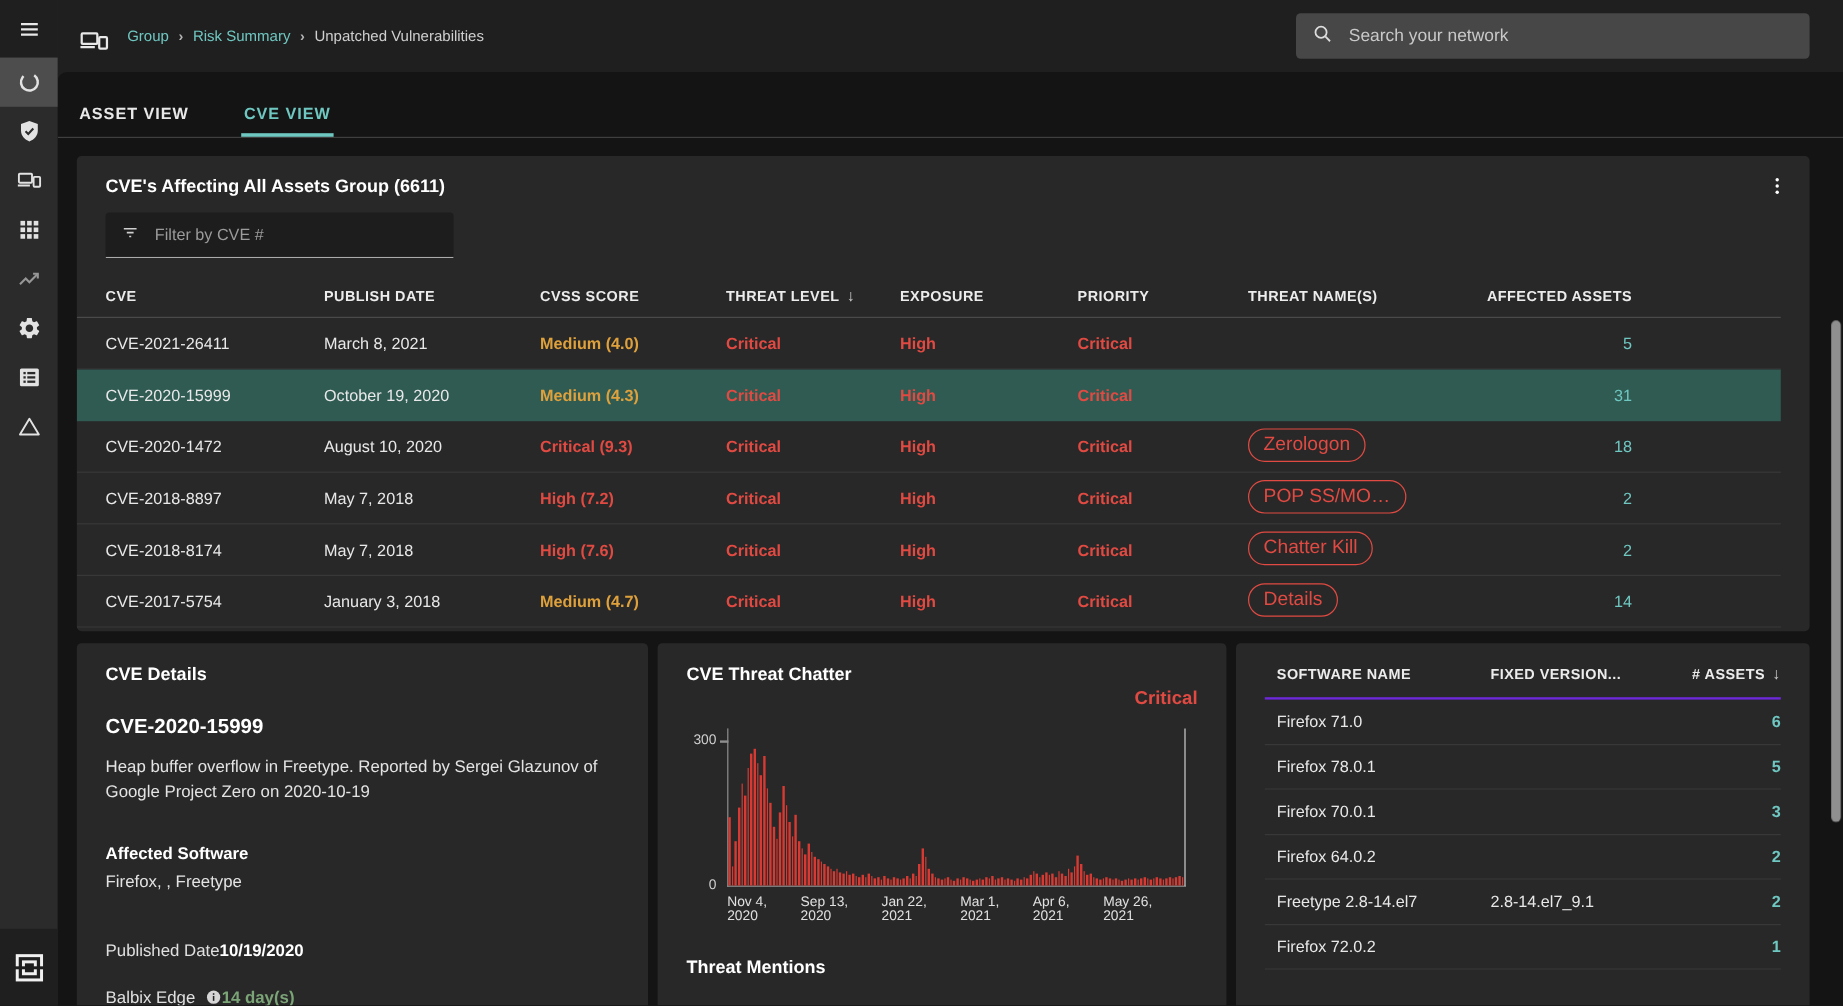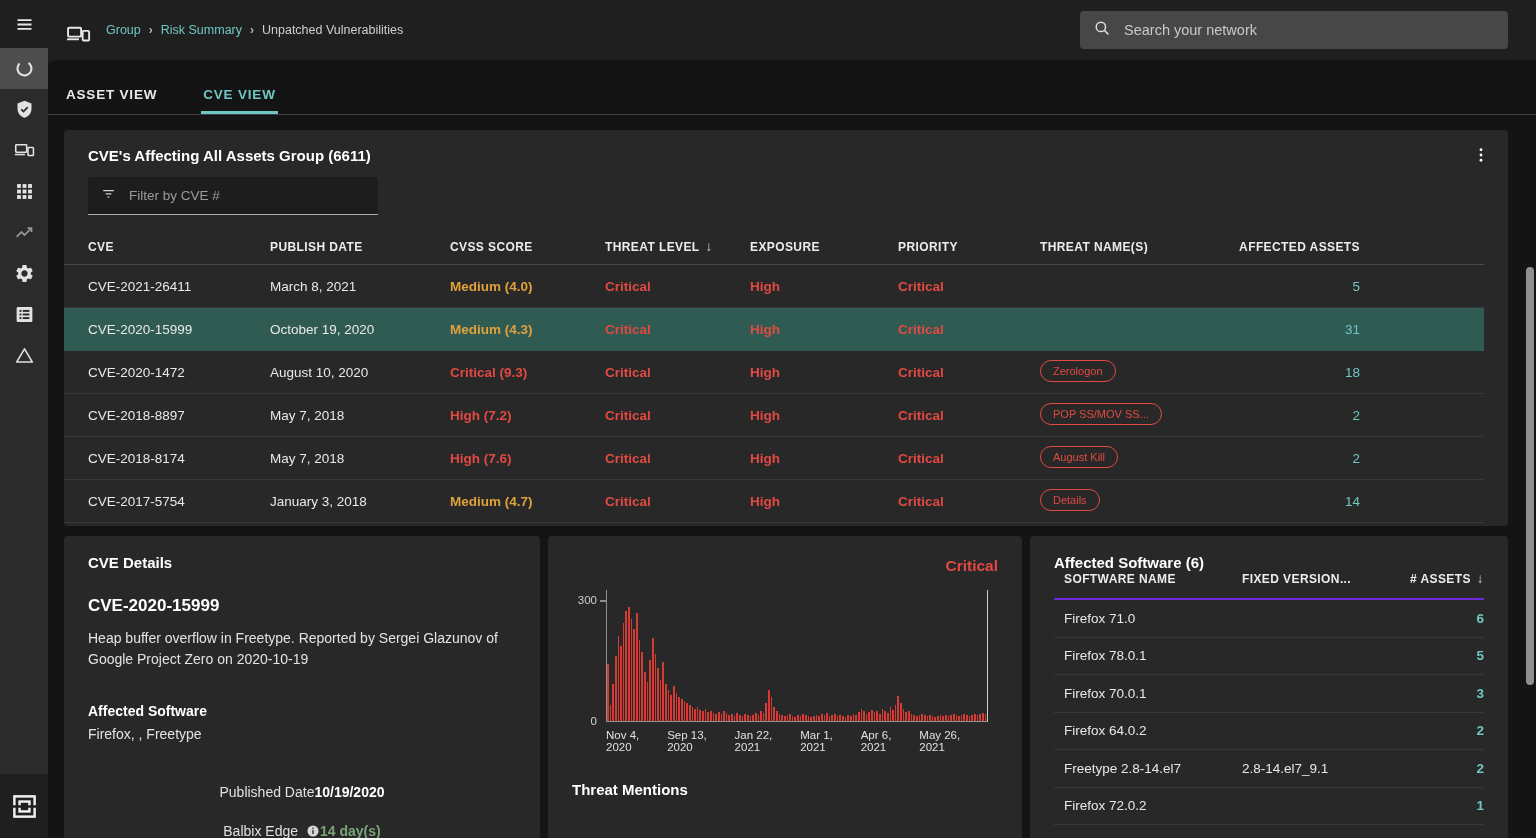--- a/index.html
+++ b/index.html
@@ -63,32 +63,32 @@
   .tbl-head{margin-top:24px;padding-bottom:10px;border-bottom:1px solid #4a4a4a;font-size:12px;font-weight:bold;color:#ececec;letter-spacing:.4px;}
   .th{display:flex;align-items:center;gap:6px;}
   .th.right{justify-content:flex-end;}
   .first-col{padding-left:24px;}
   .sort-arrow{font-size:13.5px;color:#d0d0d0;font-weight:normal;}
   .tbl-row{height:43px;border-bottom:1px solid #383838;font-size:13.5px;color:#e8e8e8;cursor:pointer;}
   .tbl-row.selected{background:var(--selrow);border-bottom-color:transparent;}
   .cell.red{color:var(--red);font-weight:bold;}
   .cell.orange{color:var(--orange);font-weight:bold;}
   .cell.assets{text-align:right;color:var(--teal);}
-  .pill{display:inline-block;border:1px solid var(--red);color:var(--red);border-radius:14px;padding:4px 12px;font-size:11px;max-width:132px;white-space:nowrap;overflow:hidden;text-overflow:ellipsis;font-weight:normal;}
+  .pill{display:inline-block;border:1px solid var(--red);color:var(--red);border-radius:14px;padding:4px 12px;font-size:16px;max-width:132px;white-space:nowrap;overflow:hidden;text-overflow:ellipsis;font-weight:normal;}
 
   
   .bottom-grid{display:grid;grid-template-columns:476px 474px 478px;gap:8px;margin-top:10px;height:560px;}
   .bottom-grid .card{padding:18px 24px;overflow:hidden;}
   .sec-title{font-size:15px;font-weight:bold;color:#fff;}
 
   .cd-id{font-size:17px;font-weight:bold;color:#fff;margin-top:25px;}
   .cd-desc{font-size:14px;line-height:1.5;margin-top:12px;color:#e3e3e3;width:96%;}
   .cd-sub{font-weight:bold;font-size:14px;margin-top:33px;color:#fff;}
   .cd-soft{font-size:14px;margin-top:7px;color:#e3e3e3;}
-  .cd-row{display:flex;justify-content:center;align-items:center;font-size:14px;}
+  .cd-row{display:flex;justify-content:flex-start;align-items:center;font-size:14px;}
   .cd-row .lab{color:#e0e0e0;display:flex;gap:8px;align-items:center;}
   .cd-row.r1{margin-top:42px;}
   .cd-row.r2{margin-top:23px;}
   .info-ic{width:14px;height:14px;display:inline-block;}
   .val-bold{font-weight:bold;color:#fff;}
   .val-green{font-weight:bold;color:var(--green);}
 
   .tc-critical{text-align:right;color:var(--red);font-weight:bold;font-size:15.5px;margin-top:3px;}
   .chart-wrap{display:flex;margin-top:15px;}
   .y-axis{width:34px;position:relative;font-size:11.5px;color:#cfcfcf;flex-shrink:0;}
@@ -294,21 +294,21 @@
                 <div class="cell assets">2</div>
                 <div class="cell"></div>
               </div>
               <div class="tbl-row">
                 <div class="cell first-col">CVE-2018-8174</div>
                 <div class="cell">May 7, 2018</div>
                 <div class="cell red">High (7.6)</div>
                 <div class="cell red">Critical</div>
                 <div class="cell red">High</div>
                 <div class="cell red">Critical</div>
-                <div class="cell"><div class="pill">August Kill</div></div>
+                <div class="cell"><div class="pill">Chatter Kill</div></div>
                 <div class="cell assets">2</div>
                 <div class="cell"></div>
               </div>
               <div class="tbl-row">
                 <div class="cell first-col">CVE-2017-5754</div>
                 <div class="cell">January 3, 2018</div>
                 <div class="cell orange">Medium (4.7)</div>
                 <div class="cell red">Critical</div>
                 <div class="cell red">High</div>
                 <div class="cell red">Critical</div>
@@ -339,20 +339,21 @@
                     <circle cx="12" cy="12" r="9.5" fill="#d6d6d6"></circle>
                     <rect x="10.9" y="10.2" width="2.2" height="7" fill="#222"></rect>
                     <rect x="10.9" y="6.3" width="2.2" height="2.3" fill="#222"></rect>
                   </svg></span>
             </span>
             <span class="val-green">14 day(s)</span>
           </div>
         </section>
 
         <section class="card">
+          <div class="sec-title">CVE Threat Chatter</div>
           <div class="tc-critical">Critical</div>
           <div class="chart-wrap">
             <div class="y-axis">
               <span class="ytick-top">300</span>
               <span class="ytick-bot">0</span>
             </div>
             <div class="plot" id="chatter-plot">
               <div class="gtick"></div>
             <div class="bar" style="height: 57px;"></div>
                 <div class="bar" style="height: 16px;"></div>
@@ -505,21 +506,20 @@
               <span>Sep 13, 2020</span>
               <span>Jan 22, 2021</span>
               <span>Mar 1, 2021</span>
               <span>Apr 6, 2021</span>
               <span>May 26, 2021</span>
             </div>
           <div class="tm-title">Threat Mentions</div>
         </section>
 
         <section class="card">
-          <div class="sec-title">Affected Software (6)</div>
           <div class="sw-head" id="sw-thead">
               <div class="th">SOFTWARE NAME</div>
               <div class="th">FIXED VERSION...</div>
               <div class="th right"># ASSETS<span class="sort-arrow">↓</span></div>
             </div>
           <div id="sw-tbody">
               <div class="sw-row">
                 <div class="cell">Firefox 71.0</div>
                 <div class="cell"></div>
                 <div class="cell sw-assets">6</div>

